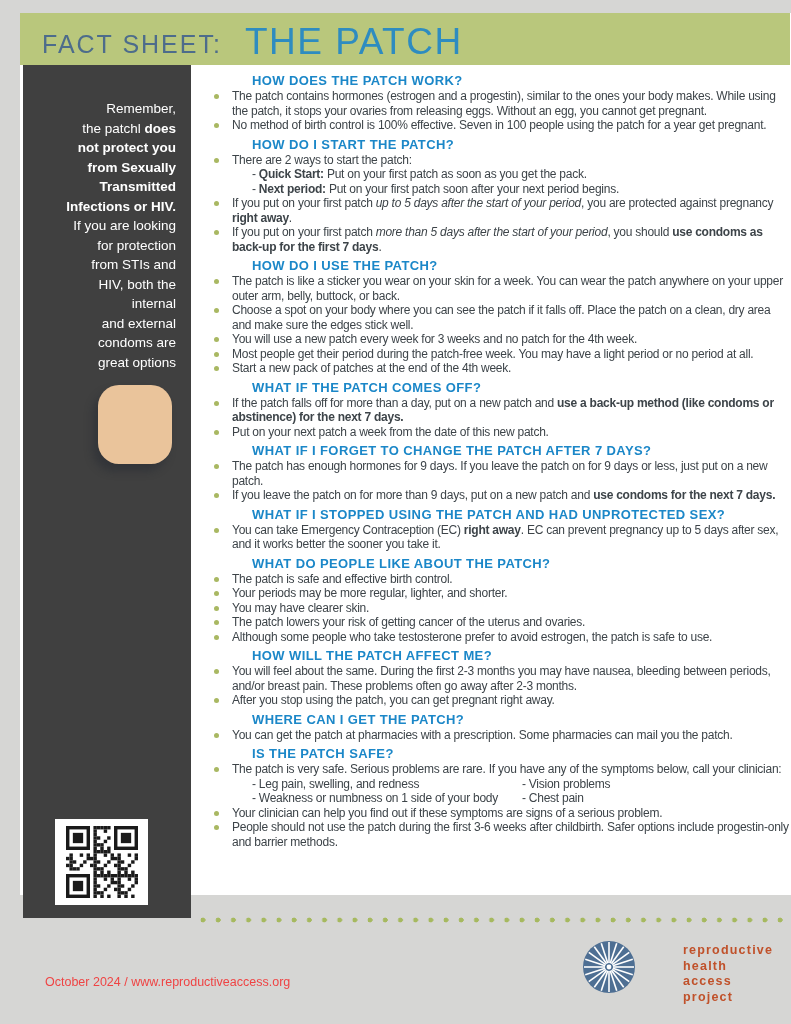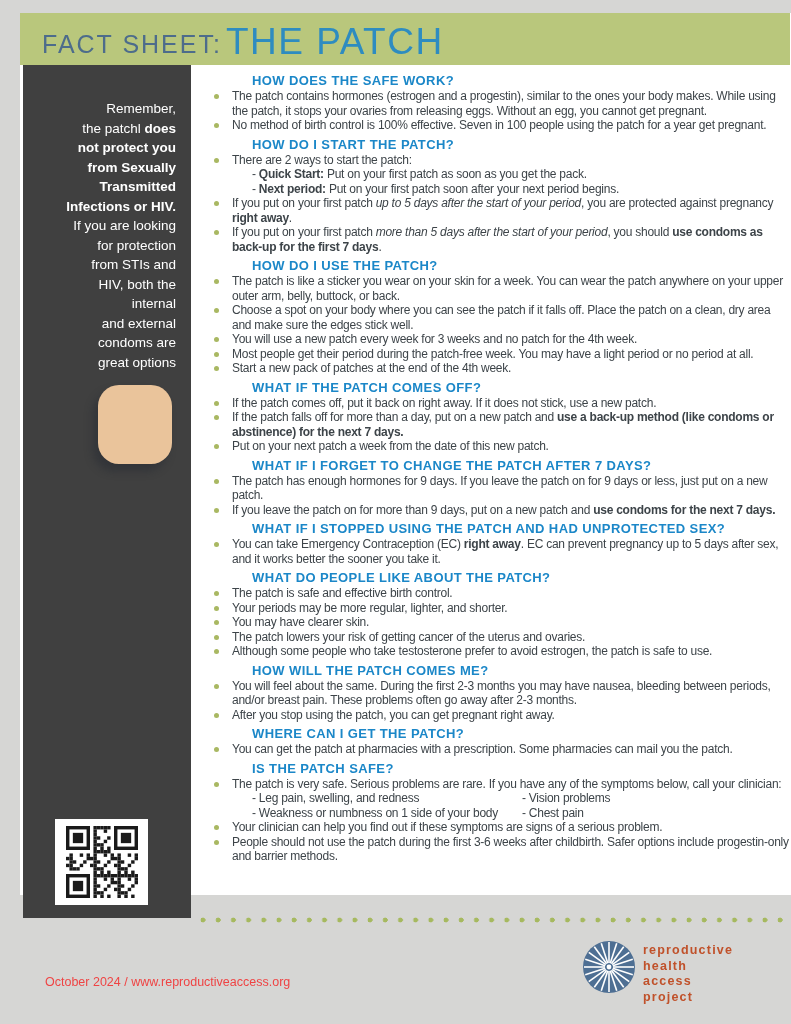--- a/index.html
+++ b/index.html
@@ -12,21 +12,21 @@
   
   .header-bar{
     position:absolute;left:0;top:0;width:770px;height:52px;background:#b9c77c;
     display:flex;align-items:baseline;padding:0;box-sizing:border-box;
   }
   .kicker{
     margin-left:22px;align-self:center;padding-top:10px;
     font-size:25px;color:#4d6c8b;letter-spacing:2px;font-weight:normal;
   }
   .title{
-    margin-left:4px;align-self:center;padding-top:6px;
+    margin-left:23px;align-self:center;padding-top:6px;
     font-size:37px;color:#2e8cc0;letter-spacing:1.5px;font-weight:normal;text-align:center;
   }
 
   
   .sidebar{position:absolute;left:3px;top:52px;width:168px;height:853px;background:#404040;}
   .note{
     margin-top:34px;padding:0 15px 0 6px;text-align:right;color:#ffffff;
     font-size:13.5px;line-height:19.5px;
   }
   .note b{font-weight:bold;}
@@ -63,21 +63,21 @@
 
   
   .dotted{
     position:absolute;left:180px;top:904px;width:592px;height:6px;
     background-image:radial-gradient(circle at 3px 3px, #a6b95f 2.2px, rgba(0,0,0,0) 2.7px);
     background-size:15.2px 6px;background-repeat:repeat-x;
   }
   .footer-date{
     position:absolute;left:25px;top:962px;font-size:12.5px;color:#ef4444;
   }
-  .org-logo{position:absolute;left:563px;top:928px;display:flex;}
+  .org-logo{position:absolute;left:563px;top:928px;display:flex;gap:40px;}
   .logo-text{
     margin-left:8px;margin-top:2px;color:#c0512a;font-weight:bold;
     font-size:12.5px;line-height:15.5px;letter-spacing:1.2px;
   }
 </style>
 </head>
 <body>
 
 <div class="page">
 
@@ -237,21 +237,21 @@
           <rect x="20" y="9" width="1" height="1" fill="#1a1a1a"></rect>
           <rect x="20" y="14" width="1" height="1" fill="#1a1a1a"></rect>
           <rect x="20" y="15" width="1" height="1" fill="#1a1a1a"></rect>
           <rect x="20" y="16" width="1" height="1" fill="#1a1a1a"></rect>
         </svg>
     </div>
   </div>
 
   <div class="content" id="sections">
       <section>
-        <h2>HOW DOES THE SAFE WORK?</h2>
+        <h2>HOW DOES THE PATCH WORK?</h2>
         <ul>
           <li><span class="dot"></span>The patch contains hormones (estrogen and a progestin), similar to the ones your body makes.  While using the patch, it stops your ovaries from releasing eggs. Without an egg, you cannot get pregnant.</li>
           <li><span class="dot"></span>No method of birth control is 100% effective. Seven in 100 people using the patch for a year get pregnant.</li>
         </ul>
       </section>
       <section>
         <h2>HOW DO I START THE PATCH?</h2>
         <ul>
           <li><span class="dot"></span>There are 2 ways to start the patch:<div class="subs">- <b>Quick Start:</b> Put on your first patch as soon as you get the pack.</div><div class="subs">- <b>Next period:</b> Put on your first patch soon after your next period begins.</div></li>
           <li><span class="dot"></span>If you put on your first patch <i>up to 5 days after the start of your period</i>, you are protected against pregnancy <b>right away</b>.</li>
@@ -264,21 +264,20 @@
           <li><span class="dot"></span>The patch is like a sticker you wear on your skin for a week. You can wear the patch anywhere on your upper outer arm, belly, buttock, or back.</li>
           <li><span class="dot"></span>Choose a spot on your body where you can see the patch if it falls off. Place the patch on a clean, dry area and make sure the edges stick well.</li>
           <li><span class="dot"></span>You will use a new patch every week for 3 weeks and no patch for the 4th week.</li>
           <li><span class="dot"></span>Most people get their period during the patch-free week. You may have a light period or no period at all.</li>
           <li><span class="dot"></span>Start a new pack of patches at the end of the 4th week.</li>
         </ul>
       </section>
       <section>
         <h2>WHAT IF THE PATCH COMES OFF?</h2>
         <ul>
-          <li><span class="dot"></span>If the patch comes off, put it back on right away. If it does not stick, use a new patch.</li>
           <li><span class="dot"></span>If the patch falls off for more than a day, put on a new patch and <b>use a back-up method (like condoms or abstinence) for the next 7 days.</b></li>
           <li><span class="dot"></span>Put on your next patch a week from the date of this new patch.</li>
         </ul>
       </section>
       <section>
         <h2>WHAT IF I FORGET TO CHANGE THE PATCH AFTER 7 DAYS?</h2>
         <ul>
           <li><span class="dot"></span>The patch has enough hormones for 9 days. If you leave the patch on for 9 days or less, just put on a new patch.</li>
           <li><span class="dot"></span>If you leave the patch on for more than 9 days, put on a new patch and <b>use condoms for the next 7 days.</b></li>
         </ul>
@@ -293,21 +292,21 @@
         <h2>WHAT DO PEOPLE LIKE ABOUT THE PATCH?</h2>
         <ul>
           <li><span class="dot"></span>The patch is safe and effective birth control.</li>
           <li><span class="dot"></span>Your periods may be more regular, lighter, and shorter.</li>
           <li><span class="dot"></span>You may have clearer skin.</li>
           <li><span class="dot"></span>The patch lowers your risk of getting cancer of the uterus and ovaries.</li>
           <li><span class="dot"></span>Although some people who take testosterone prefer to avoid estrogen, the patch is safe to use.</li>
         </ul>
       </section>
       <section>
-        <h2>HOW WILL THE PATCH COMES ME?</h2>
+        <h2>HOW WILL THE PATCH AFFECT ME?</h2>
         <ul>
           <li><span class="dot"></span>You will feel about the same. During the first 2-3 months you may have nausea, bleeding between periods, and/or breast pain. These problems often go away after 2-3 months.</li>
           <li><span class="dot"></span>After you stop using the patch, you can get pregnant right away.</li>
         </ul>
       </section>
       <section>
         <h2>WHERE CAN I GET THE PATCH?</h2>
         <ul>
           <li><span class="dot"></span>You can get the patch at pharmacies with a prescription. Some pharmacies can mail you the patch.</li>
         </ul>

